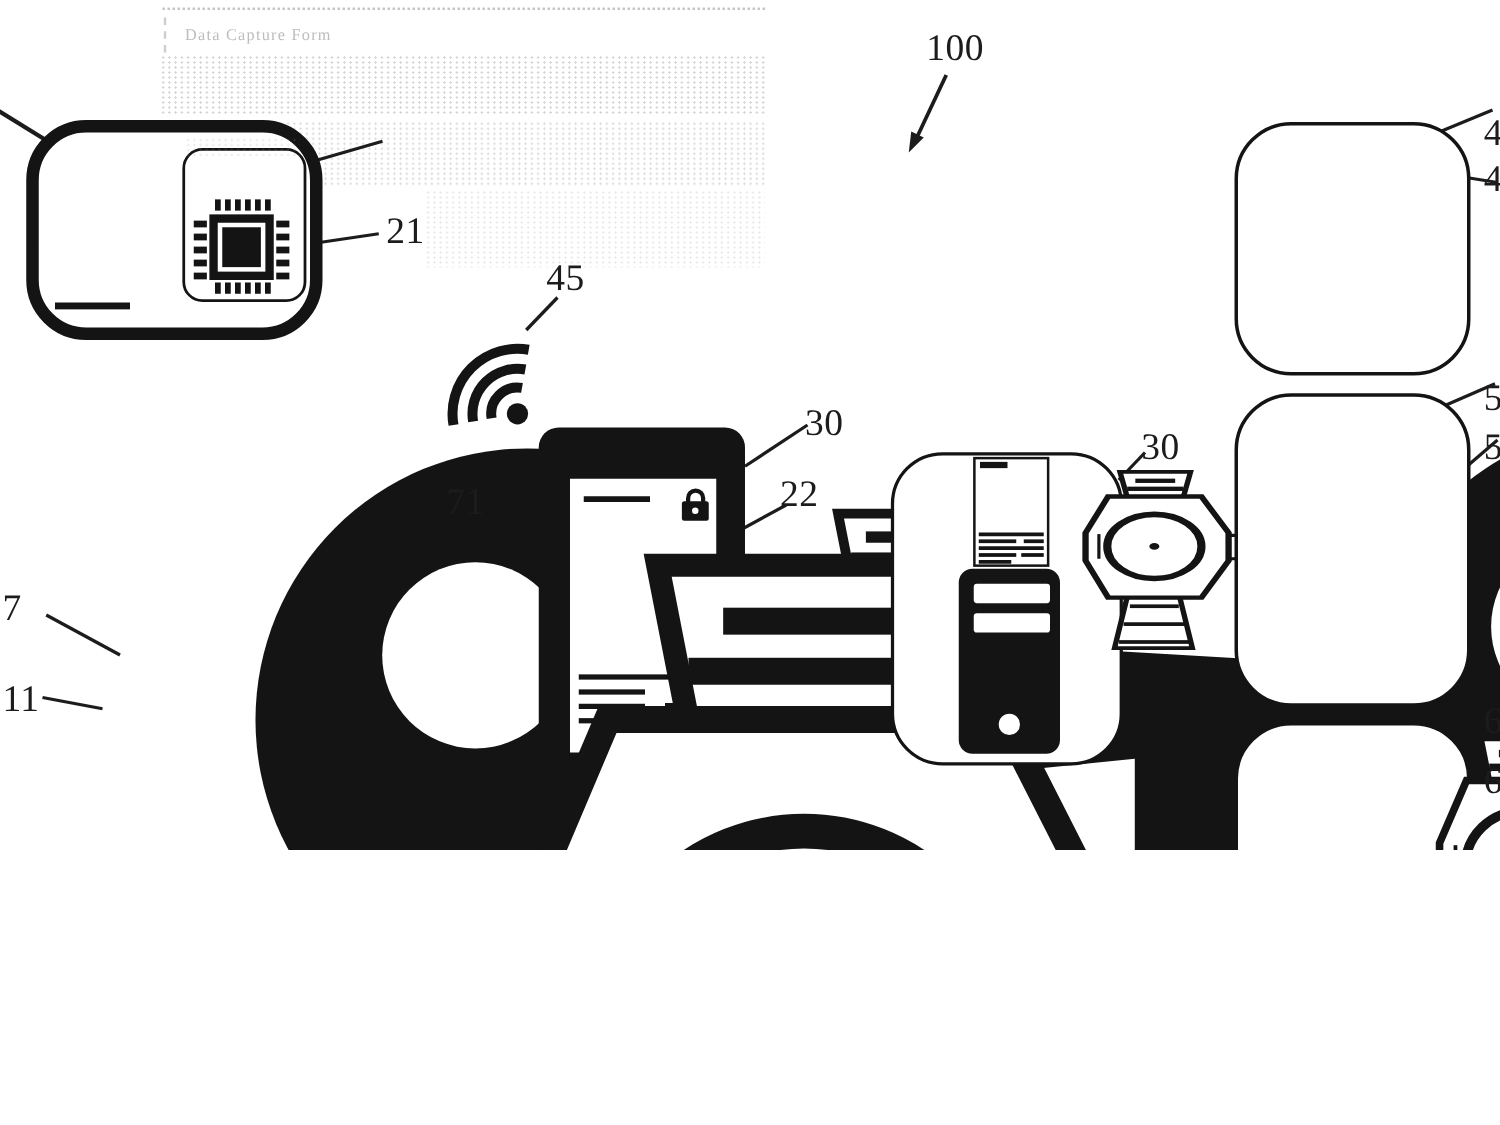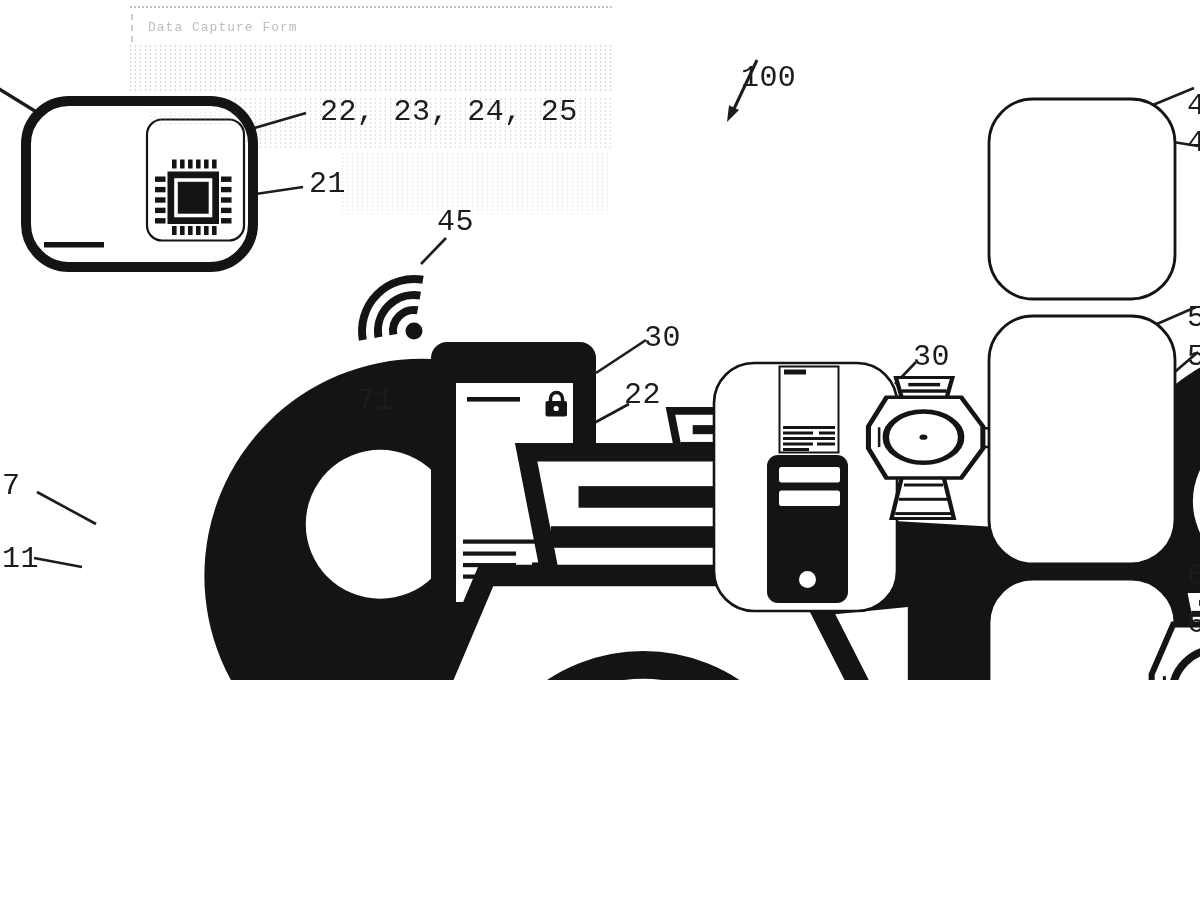--- a/index.html
+++ b/index.html
@@ -1,18 +1,18 @@
 <!DOCTYPE html>
 <html><head>
 <meta charset="utf-8">
 <style>
   html,body{margin:0;padding:0;background:#fff;}
   .page{
     position:relative;width:1200px;height:680px;background:#ffffff;
-    overflow:hidden;font-family:Liberation Mono, monospace;
+    overflow:hidden;font-family:Liberation Serif, serif;
   }
   .art{position:absolute;left:0;top:0;}
   .lbl{
     position:absolute;font-size:30px;color:#1c1c1c;white-space:nowrap;
     letter-spacing:.4px;line-height:1.1;
   }
   .noise{
     position:absolute;
     background-image:radial-gradient(#9a9a9a 1px, rgba(0,0,0,0) 1.2px);
     background-size:5px 4px;opacity:.34;
@@ -230,22 +230,21 @@
           <use href="#watch"></use>
         </g>
       <g transform="translate(1026,667) scale(0.955,0.97)">
           <use href="#db"></use>
         </g>
     </g>
   </svg>
 
   <div class="noise light" style="left:148px;top:110px;width:92px;height:15px;"></div>
 
-  <div class="lbl" style="left:741px;top:22px;margin-top:40px;">100</div>
-  <div class="lbl" style="left:320px;top:96px;">22, 23, 24, 25</div>
+  <div class="lbl" style="left:741px;top:22px;">100</div>
   <div class="lbl" style="left:309px;top:168px;">21</div>
   <div class="lbl" style="left:437px;top:206px;">45</div>
   <div class="lbl" style="left:644px;top:322px;text-align:right;">30</div>
   <div class="lbl" style="left:624px;top:379px;">22</div>
   <div class="lbl" style="left:357px;top:385px;">71</div>
   <div class="lbl" style="left:913px;top:341px;">30</div>
   <div class="lbl" style="left:2px;top:470px;">7</div>
   <div class="lbl" style="left:2px;top:543px;">11</div>
   <div class="lbl" style="left:1187px;top:90px;">4</div>
   <div class="lbl" style="left:1187px;top:127px;">4</div>

